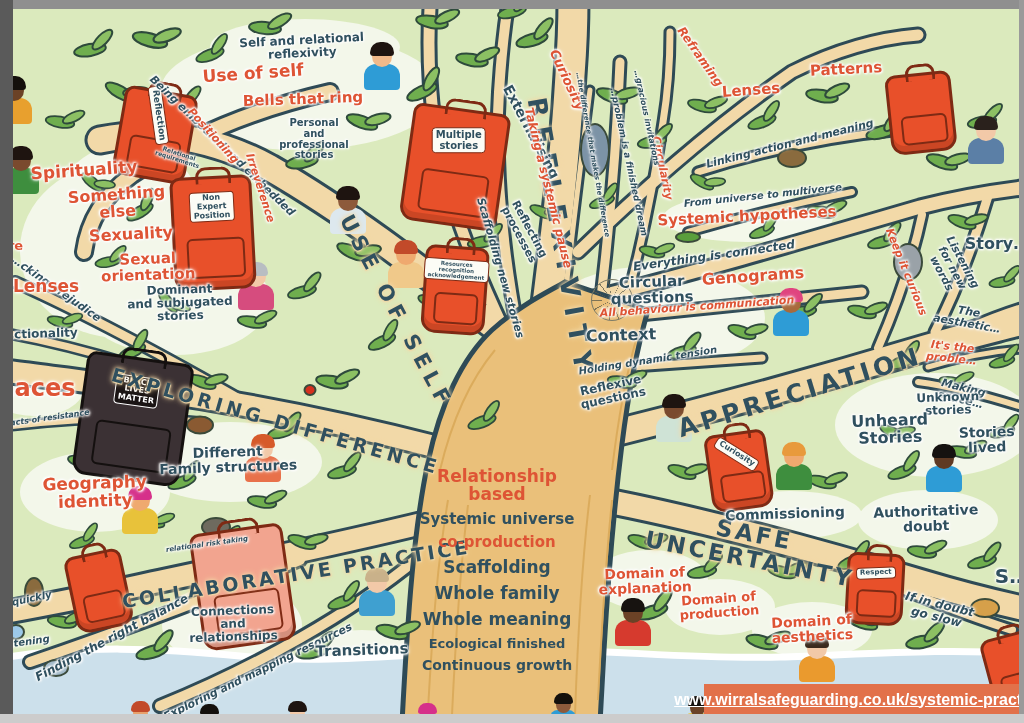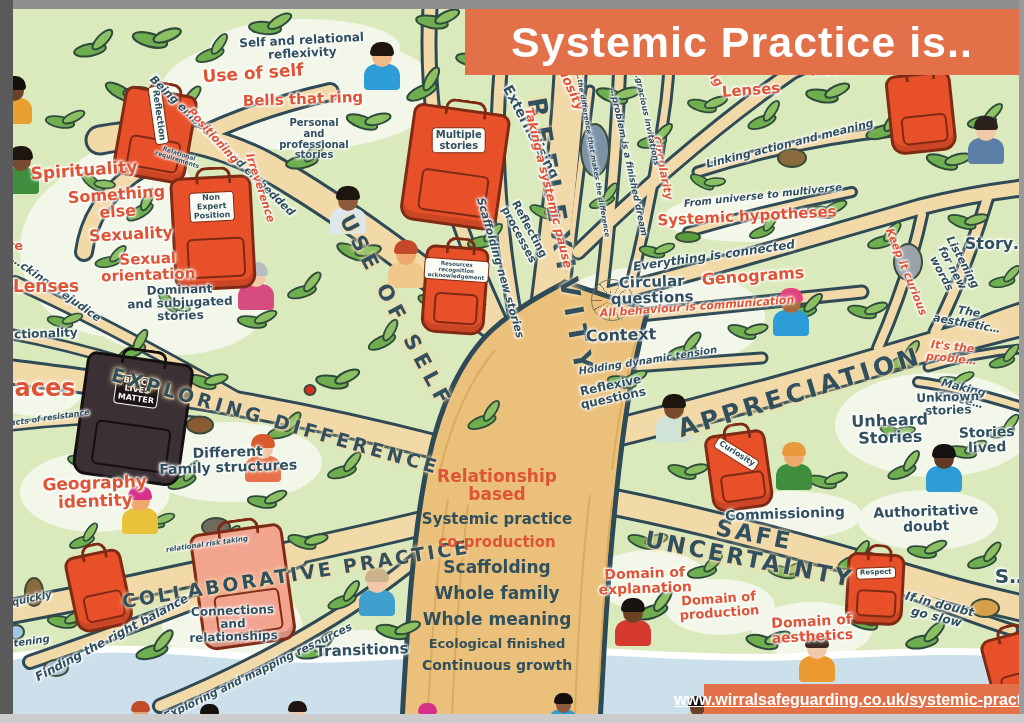--- a/index.html
+++ b/index.html
@@ -593,32 +593,29 @@
       <div class="lbl o" style="left: 719px; top: 606px; font-size: 13px; --r: -4deg;">Domain of
 production</div>
       <div class="lbl o" style="left: 812px; top: 629px; font-size: 14px; --r: -3deg;">Domain of
 aesthetics</div>
       <div class="lbl d i" style="left: 938px; top: 611px; font-size: 12px; --r: 14deg;">If in doubt go slow</div>
       <div class="lbl d" style="left: 1012px; top: 577px; font-size: 20px; --r: 0deg;">S…</div>
     </div>
   <div class="trunk-text" id="trunk-text">
       <div class="tt-o" style="font-size: 17px;">Relationship
 based</div>
-      <div class="tt-d" style="font-size: 15px;">Systemic practice</div>
+      <div class="tt-d" style="font-size: 15px;">Systemic universe</div>
       <div class="tt-o" style="font-size: 15px;">co-production</div>
       <div class="tt-d" style="font-size: 17px;">Scaffolding</div>
       <div class="tt-d" style="font-size: 17px;">Whole family</div>
       <div class="tt-d" style="font-size: 17px;">Whole meaning</div>
       <div class="tt-d" style="font-size: 13px;">Ecological finished</div>
       <div class="tt-d" style="font-size: 14px; text-align: right;">Continuous growth</div>
     </div>
 
-  <div class="banner">
-    <span>Systemic Practice is..</span>
-  </div>
 
   <div class="urlbar">
     <span>www.wirralsafeguarding.co.uk/systemic-practice/</span>
   </div>
 
   <div class="fr t"></div>
   <div class="fr l"></div>
   <div class="fr r"></div>
   <div class="fr b"></div>
 </div>

